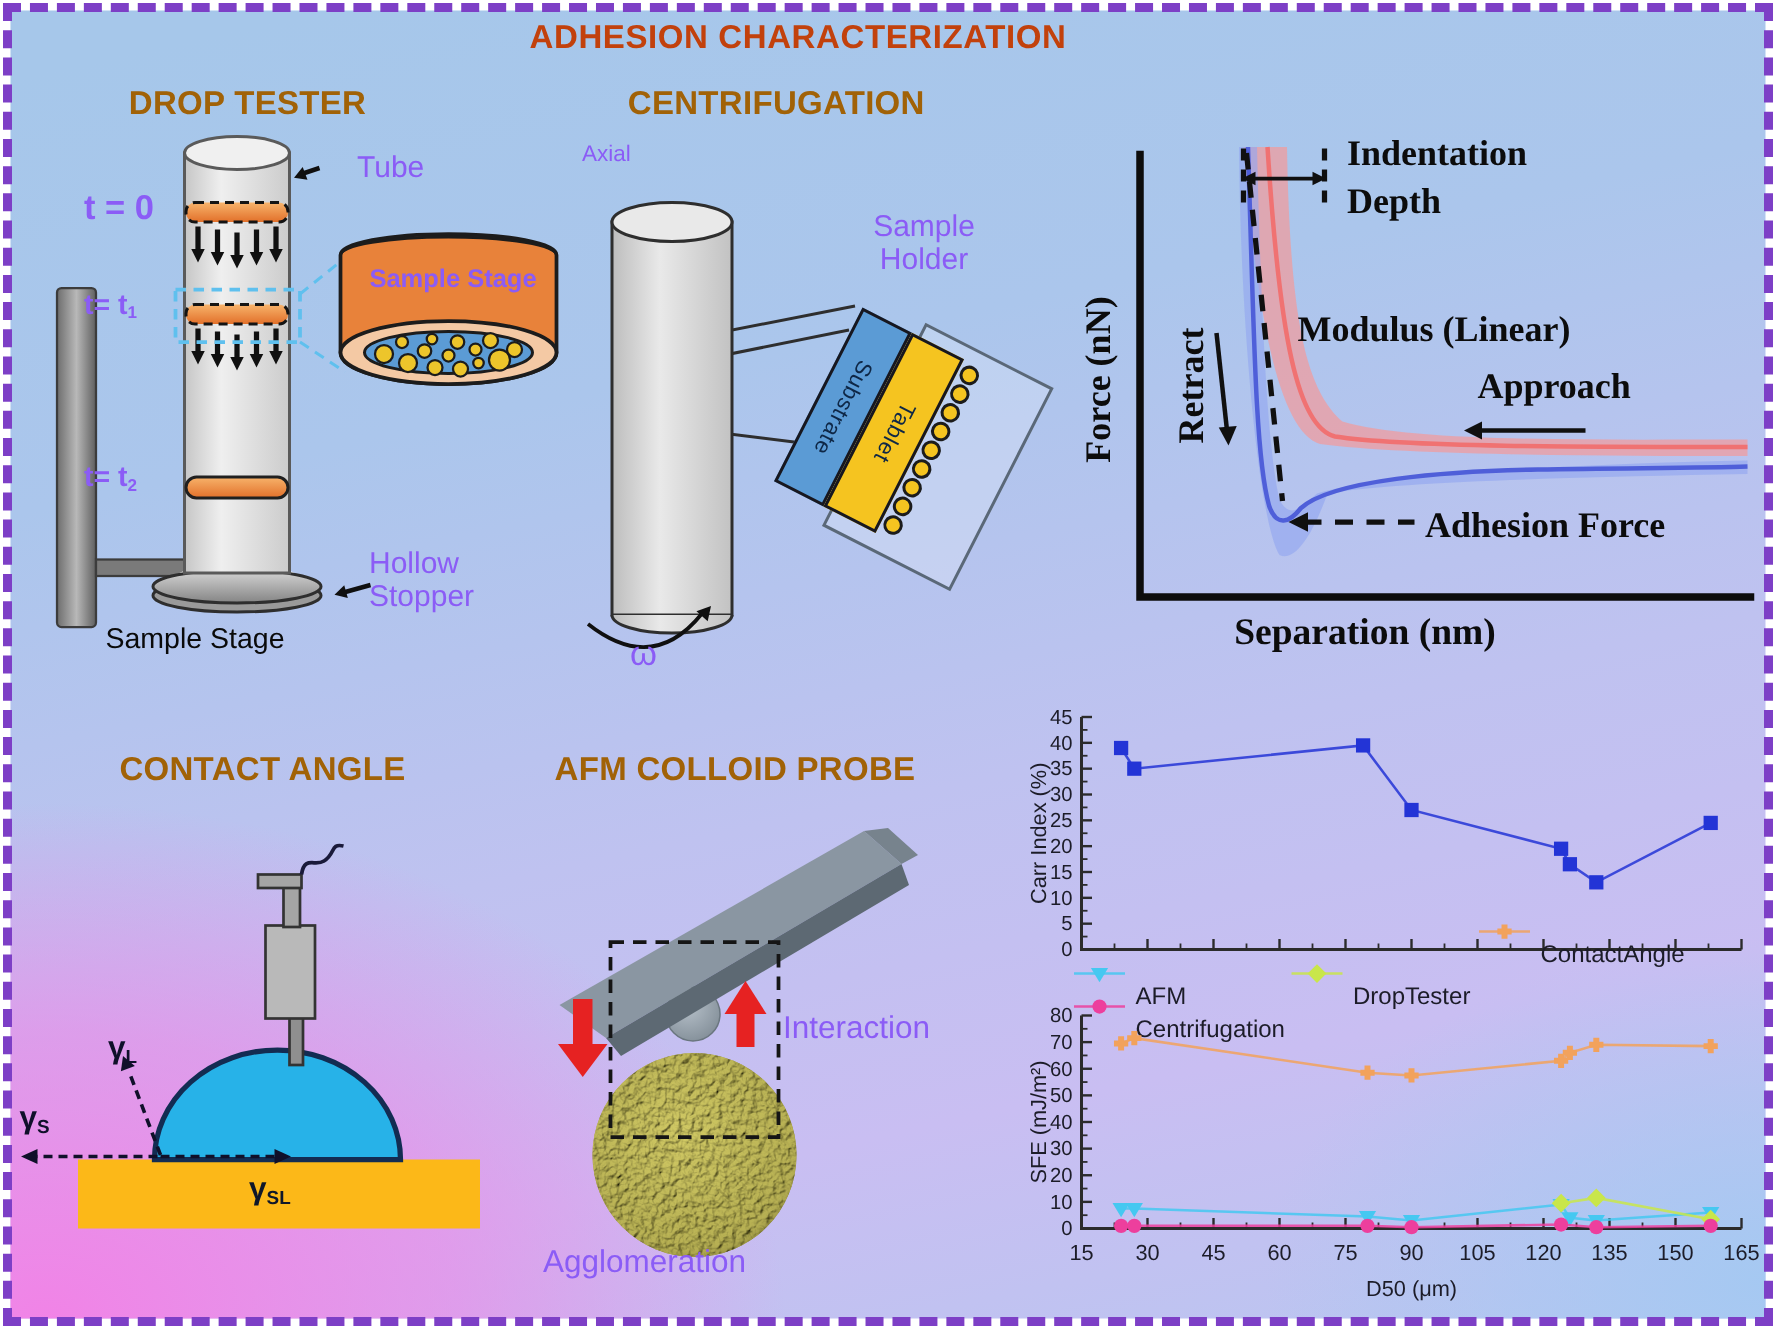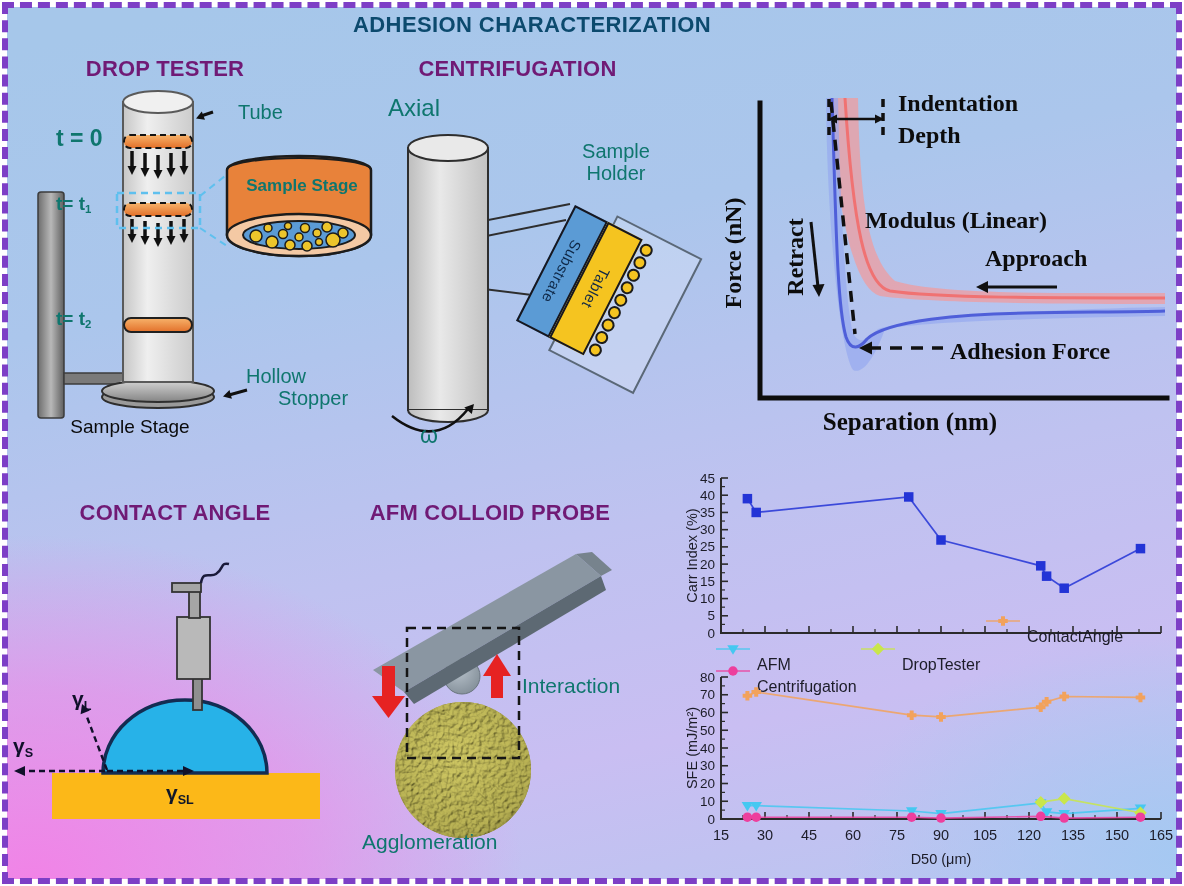--- a/index.html
+++ b/index.html
@@ -4,22 +4,22 @@
 <style>
   html,body{margin:0;padding:0;}
   body{width:1184px;height:886px;position:relative;background:#ffffff;overflow:hidden;
        font-family:"Liberation Sans",sans-serif;}
   .bg{position:absolute;inset:7px;
       background:
         radial-gradient(ellipse 62% 58% at 2% 100%, rgba(243,128,230,0.95) 0%, rgba(243,128,230,0.55) 38%, rgba(243,128,230,0) 68%),
         radial-gradient(ellipse 46% 42% at 100% 97%, rgba(163,201,242,0.9) 0%, rgba(163,201,242,0) 62%),
         linear-gradient(168deg,#a6c7ea 4%,#abc6ec 30%,#bfc2f0 58%,#c9bef2 78%,#b9c6f0 100%);}
   .frame{position:absolute;inset:2px;border:6px dashed #7d3fc6;pointer-events:none;z-index:50;}
-  .lbl{position:absolute;color:#0f766e;line-height:1.08;white-space:nowrap;}
-  .sec-title{font-weight:700;font-size:22px;text-align:center;color:#701a75;letter-spacing:0.2px;}
+  .lbl{position:absolute;color:#8b5cf6;line-height:1.08;white-space:nowrap;}
+  .sec-title{font-weight:700;font-size:22px;text-align:center;color:#a16207;letter-spacing:0.2px;}
   .slbl{position:absolute;font-family:"Liberation Serif",serif;font-weight:700;color:#0c0c0c;
         font-size:24px;line-height:1.15;white-space:nowrap;}
   .rot{transform:rotate(-90deg);}
   .sub{font-size:0.6em;vertical-align:-0.28em;}
   svg{position:absolute;overflow:visible;}
   .tick{font:13.5px "Liberation Sans",sans-serif;fill:#1c1c28;}
   .xtick{font:14.5px "Liberation Sans",sans-serif;fill:#1c1c28;}
   .ax-title{font:14.5px "Liberation Sans",sans-serif;fill:#1c1c28;}
   .legend-item{position:absolute;height:18px;display:flex;align-items:center;gap:6px;}
   .legend-item svg{position:static;width:36px;height:14px;flex:0 0 auto;}
@@ -32,21 +32,21 @@
          display:flex;align-items:center;justify-content:center;}
   .plate .band div{writing-mode:vertical-rl;font-size:15px;font-weight:500;color:#0e2746;letter-spacing:0.5px;}
   .band-substrate{left:0;width:33px;background:#5b9bd5;}
   .band-tablet{left:37px;width:35px;background:#f5c420;}
 </style>
 </head>
 <body>
 
 <div class="bg"></div>
 
-<div class="lbl" style="left:0;top:13px;width:1064px;text-align:center;font-size:22px;font-weight:700;color:#0c4a6e;letter-spacing:0.4px;">ADHESION CHARACTERIZATION</div>
+<div class="lbl" style="left:0;top:13px;width:1064px;text-align:center;font-size:22px;font-weight:700;color:#c2410c;letter-spacing:0.4px;">ADHESION CHARACTERIZATION</div>
 
 <div class="lbl sec-title" style="left:55px;top:57px;width:220px;">DROP TESTER</div>
 
 <svg style="left:20px;top:50px;" width="360" height="400" viewBox="0 0 360 400">
   <defs>
     <linearGradient id="gradPole" x1="0" y1="0" x2="1" y2="0">
       <stop offset="0" stop-color="#6d6d6d"></stop>
         <stop offset="0.5" stop-color="#b8b8b8"></stop>
         <stop offset="1" stop-color="#5f5f5f"></stop>
     </linearGradient>
@@ -140,26 +140,26 @@
 <div class="lbl" style="left:56px;top:194px;font-size:19px;font-weight:700;">
   <span>t= t</span><span class="sub">1</span>
 </div>
 <div class="lbl" style="left:56px;top:309px;font-size:19px;font-weight:600;">
   <span>t= t</span><span class="sub">2</span>
 </div>
 <div class="lbl" style="left:238px;top:102px;font-size:20px;font-weight:500;">Tube</div>
 <div class="lbl" style="left:242px;top:177px;width:120px;text-align:center;font-size:17px;font-weight:700;">Sample Stage</div>
 <div class="lbl" style="left:246px;top:366px;font-size:20px;font-weight:500;">
   <span style="display:block;">Hollow</span>
-  <span style="display:block;margin-left:32px;">Stopper</span>
+  <span style="display:block;">Stopper</span>
 </div>
 <div class="lbl" style="left:30px;top:417px;width:200px;text-align:center;font-size:19px;color:#0a0a0a;">Sample Stage</div>
 
 <div class="lbl sec-title" style="left:390px;top:57px;width:255px;">CENTRIFUGATION</div>
-<div class="lbl" style="left:388px;top:95px;font-size:24px;">Axial</div>
+<div class="lbl" style="left:388px;top:95px;font-size:15px;">Axial</div>
 <div class="lbl" style="left:560px;top:141px;width:112px;text-align:center;font-size:20px;font-weight:500;">
   <span style="display:block;">Sample</span>
   <span style="display:block;">Holder</span>
 </div>
 
 <svg style="left:380px;top:50px;" width="330" height="420" viewBox="0 0 330 420">
   <defs>
     <linearGradient id="gradTube2" x1="0" y1="0" x2="1" y2="0">
       <stop offset="0" stop-color="#bdbdbd"></stop>
         <stop offset="0.4" stop-color="#e9e9e9"></stop>

